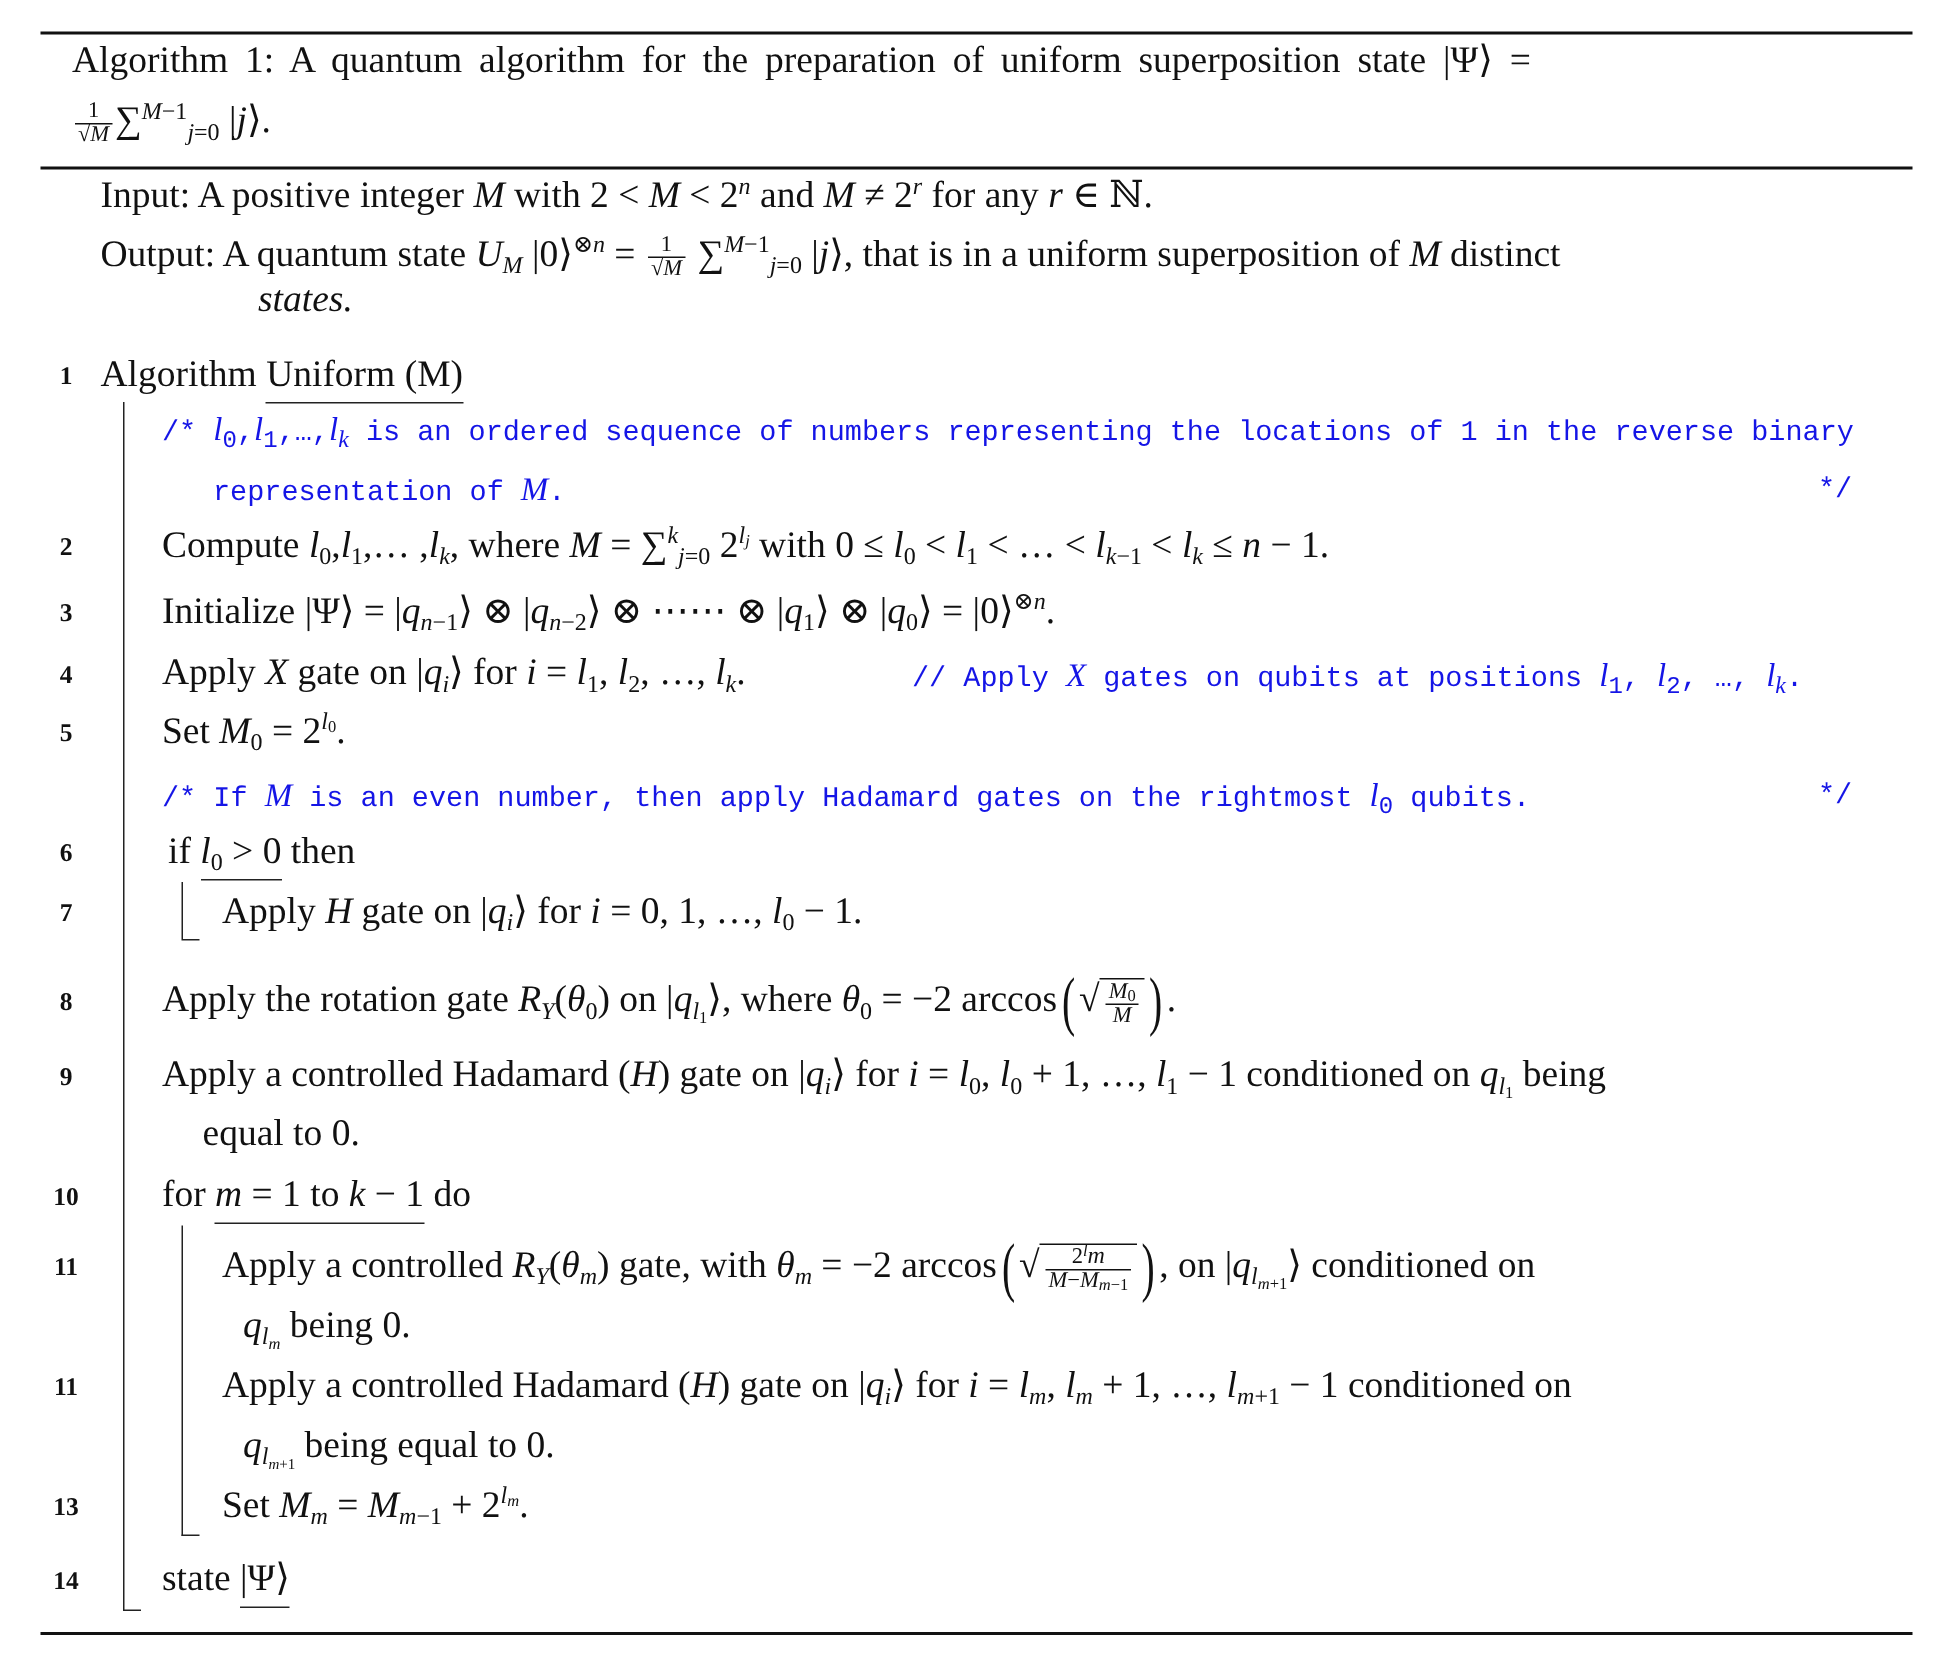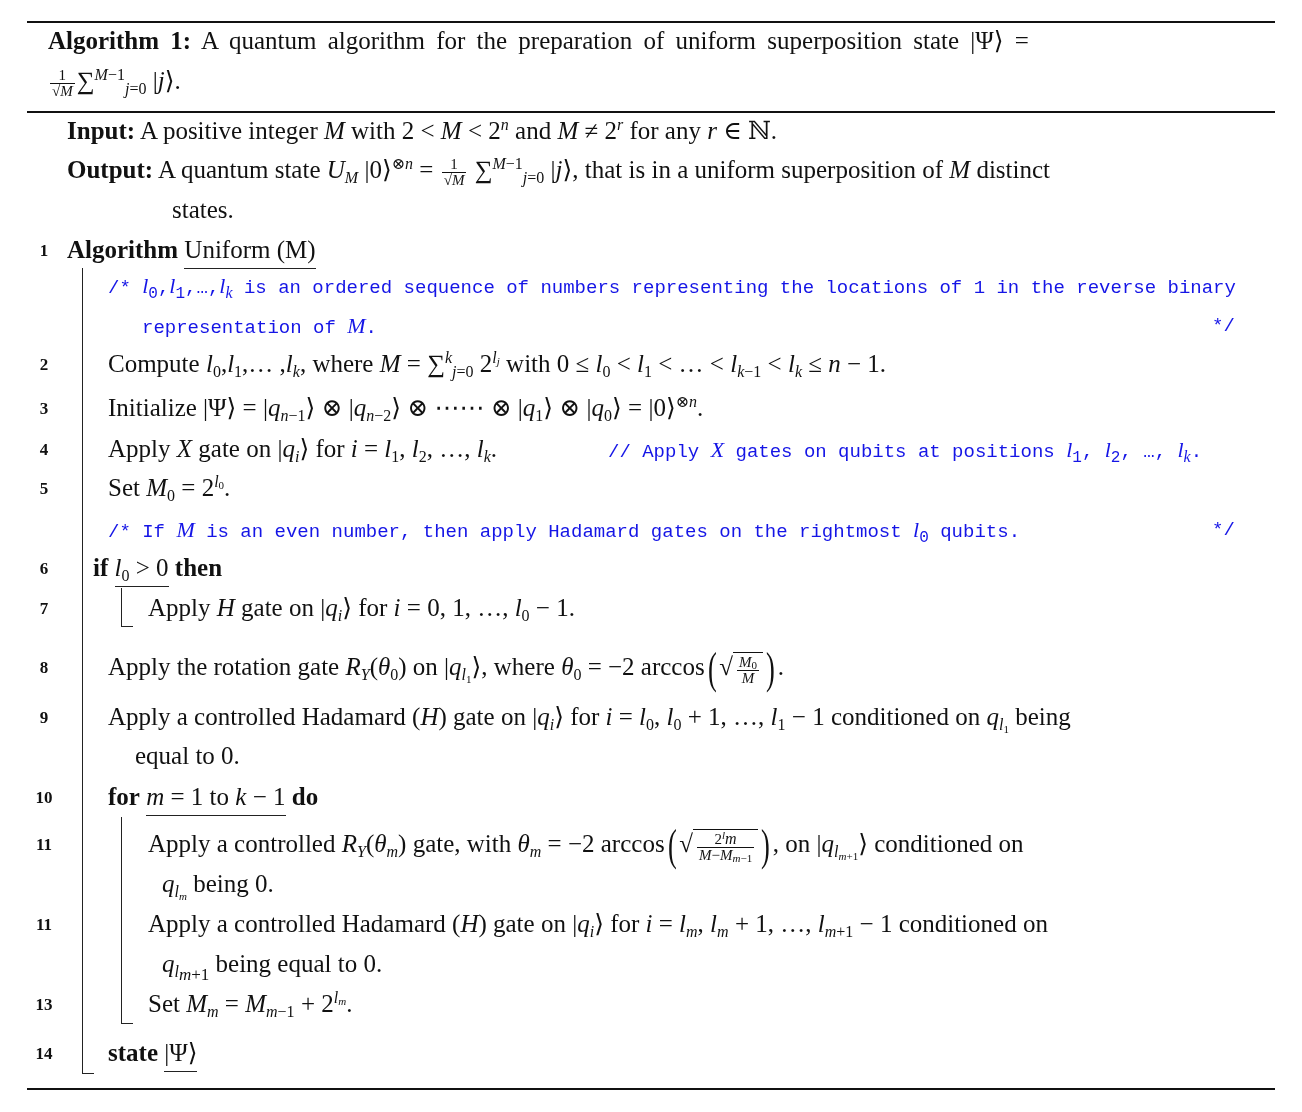--- a/index.html
+++ b/index.html
@@ -1,21 +1,21 @@
 <!DOCTYPE html>
 <html><head>
 <meta charset="utf-8">
 <style>
   html,body{margin:0;padding:0;background:#fff;}
   body{width:1302px;height:1112px;position:relative;overflow:hidden;
        font-family:"Liberation Serif","DejaVu Serif",serif;color:#111;}
   .rule{position:absolute;left:27px;width:1248px;background:#111;}
   .abs{position:absolute;white-space:nowrap;}
   .txt{font-size:25px;line-height:30px;}
-  .b{font-weight:bold;text-align:right;}
+  .b{font-weight:normal;text-align:right;}
   i,.it{font-style:italic;}
   sub{font-size:16px;vertical-align:-5px;line-height:0;}
   sup{font-size:16px;vertical-align:9px;line-height:0;margin-top:21px;}
   .ln{position:absolute;left:30px;width:28px;text-align:center;font-size:17px;font-weight:bold;line-height:30px;}
   .cm{font-family:"Liberation Mono","DejaVu Sans Mono",monospace;color:#1515e6;font-size:19px;line-height:26px;}
   .cm i{font-family:"Liberation Serif",serif;font-size:22px;}
   .vbar{position:absolute;width:1px;background:#222;}
   .hbar{position:absolute;height:1px;background:#222;}
   .ul{border-bottom:1.5px solid #222;padding-bottom:5px;}
   .frac{display:inline-block;vertical-align:middle;text-align:center;font-size:15px;line-height:15px;margin:0 2px;}
@@ -40,21 +40,21 @@
 </div>
 
 <div class="abs txt" style="left:67px;top:116px;">
   <span class="b">Input:</span>
   A positive integer <i>M</i> with 2 &lt; <i>M</i> &lt; 2<sup><i>n</i></sup> and <i>M</i> ≠ 2<sup><i>r</i></sup> for any <i>r</i> ∈ ℕ.
 </div>
 <div class="abs txt" style="left:67px;top:155px;">
   <span class="b">Output:</span>
   A quantum state <i>U</i><sub><i>M</i></sub> |0⟩<sup>⊗<i>n</i></sup> = <span class="frac"><span class="n">1</span><span class="d">√<i>M</i></span></span> ∑<sup><i>M</i>−1</sup><sub><i>j</i>=0</sub> |<i>j</i>⟩, that is in a uniform superposition of <i>M</i> distinct
 </div>
-<div class="abs txt" style="left:172px;top:195px;">states.</div>
+<div class="abs txt" style="left:172px;top:185px;font-style:italic;">states.</div>
 
 <div class="ln" style="top:236px;">1</div>
 <div class="abs txt" style="left:67px;top:235px;">
   <span class="b">Algorithm</span>
   <span class="ul">Uniform (M)</span>
 </div>
 
 <div class="vbar" style="left:82px;top:268px;height:806px;"></div>
 <div class="hbar" style="left:82px;top:1073px;width:12px;"></div>
 
@@ -80,21 +80,21 @@
 
 <div class="ln" style="top:474px;">5</div>
 <div class="abs txt" style="left:108px;top:473px;">
   Set <i>M</i><sub>0</sub> = 2<sup><i>l</i><sub style="font-size:11px;vertical-align:-2px">0</sub></sup>.
 </div>
 
 <div class="abs cm" style="left:108px;top:517px;">/* If <i>M</i> is an even number, then apply Hadamard gates on the rightmost <i>l</i><sub>0</sub> qubits.</div>
 <div class="abs cm" style="left:1212px;top:517px;">*/</div>
 
 <div class="ln" style="top:554px;">6</div>
-<div class="abs txt" style="left:93px;top:553px;">
+<div class="abs txt" style="left:112px;top:553px;">
   <span class="b">if</span>
   <span class="ul"><i>l</i><sub>0</sub> &gt; 0</span>
   <span class="b">then</span>
 </div>
 <div class="vbar" style="left:121px;top:588px;height:38px;"></div>
 <div class="hbar" style="left:121px;top:626px;width:12px;"></div>
 
 <div class="ln" style="top:594px;">7</div>
 <div class="abs txt" style="left:148px;top:593px;text-align:center;">
   Apply <i>H</i> gate on |<i>q<sub>i</sub></i>⟩ for <i>i</i> = 0, 1, …, <i>l</i><sub>0</sub> − 1.
@@ -126,21 +126,21 @@
 </div>
 <div class="abs txt" style="left:162px;top:869px;text-align:center;">
   <i>q</i><sub><i>l</i><sub style="font-size:11px;vertical-align:-3px"><i>m</i></sub></sub> being 0.
 </div>
 
 <div class="ln" style="top:910px;">11</div>
 <div class="abs txt" style="left:148px;top:909px;">
   Apply a controlled Hadamard (<i>H</i>) gate on |<i>q<sub>i</sub></i>⟩ for <i>i</i> = <i>l<sub>m</sub></i>, <i>l<sub>m</sub></i> + 1, …, <i>l</i><sub><i>m</i>+1</sub> − 1 conditioned on
 </div>
 <div class="abs txt" style="left:162px;top:949px;">
-  <i>q</i><sub><i>l</i><sub style="font-size:17px;vertical-align:-3px"><i>m</i>+1</sub></sub> being equal to 0.
+  <i>q</i><sub><i>l</i><sub style="font-size:10px;vertical-align:-3px"><i>m</i>+1</sub></sub> being equal to 0.
 </div>
 
 <div class="ln" style="top:990px;">13</div>
 <div class="abs txt" style="left:148px;top:989px;">
   Set <i>M<sub>m</sub></i> = <i>M</i><sub><i>m</i>−1</sub> + 2<sup><i>l<sub style="font-size:11px;vertical-align:-2px">m</sub></i></sup>.
 </div>
 
 <div class="ln" style="top:1039px;">14</div>
 <div class="abs txt" style="left:108px;top:1038px;">
   <span class="b">state</span>

